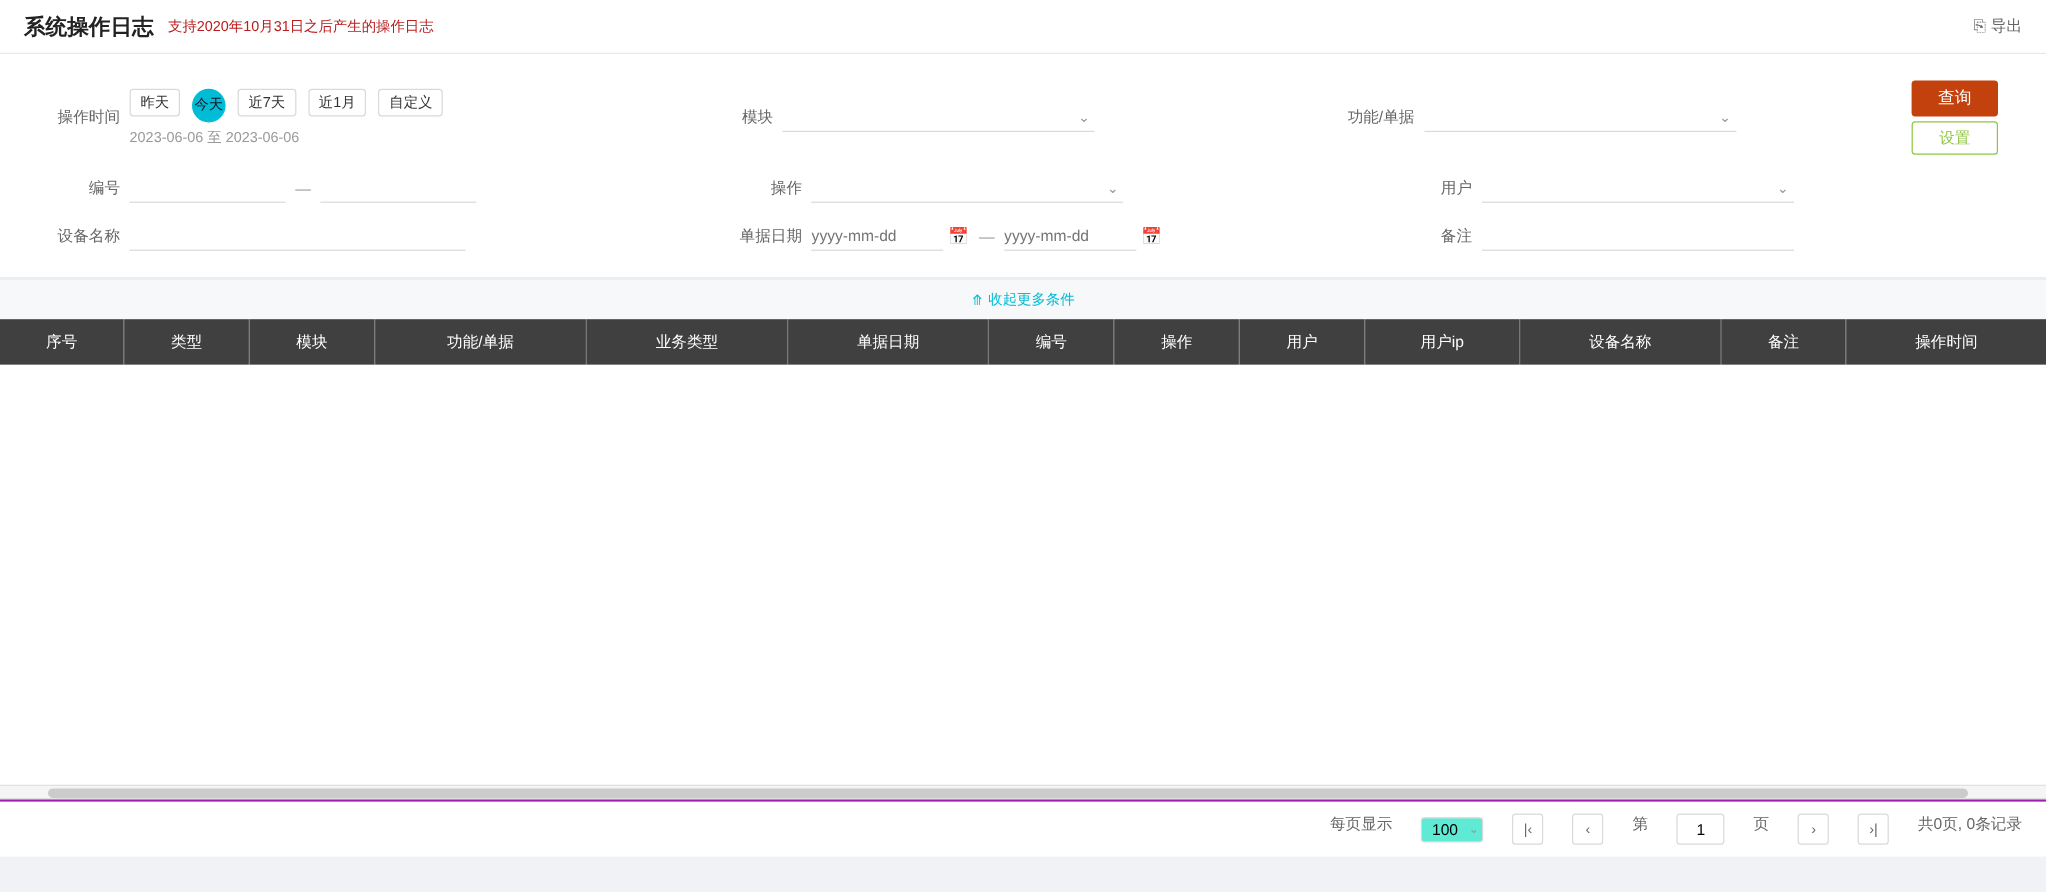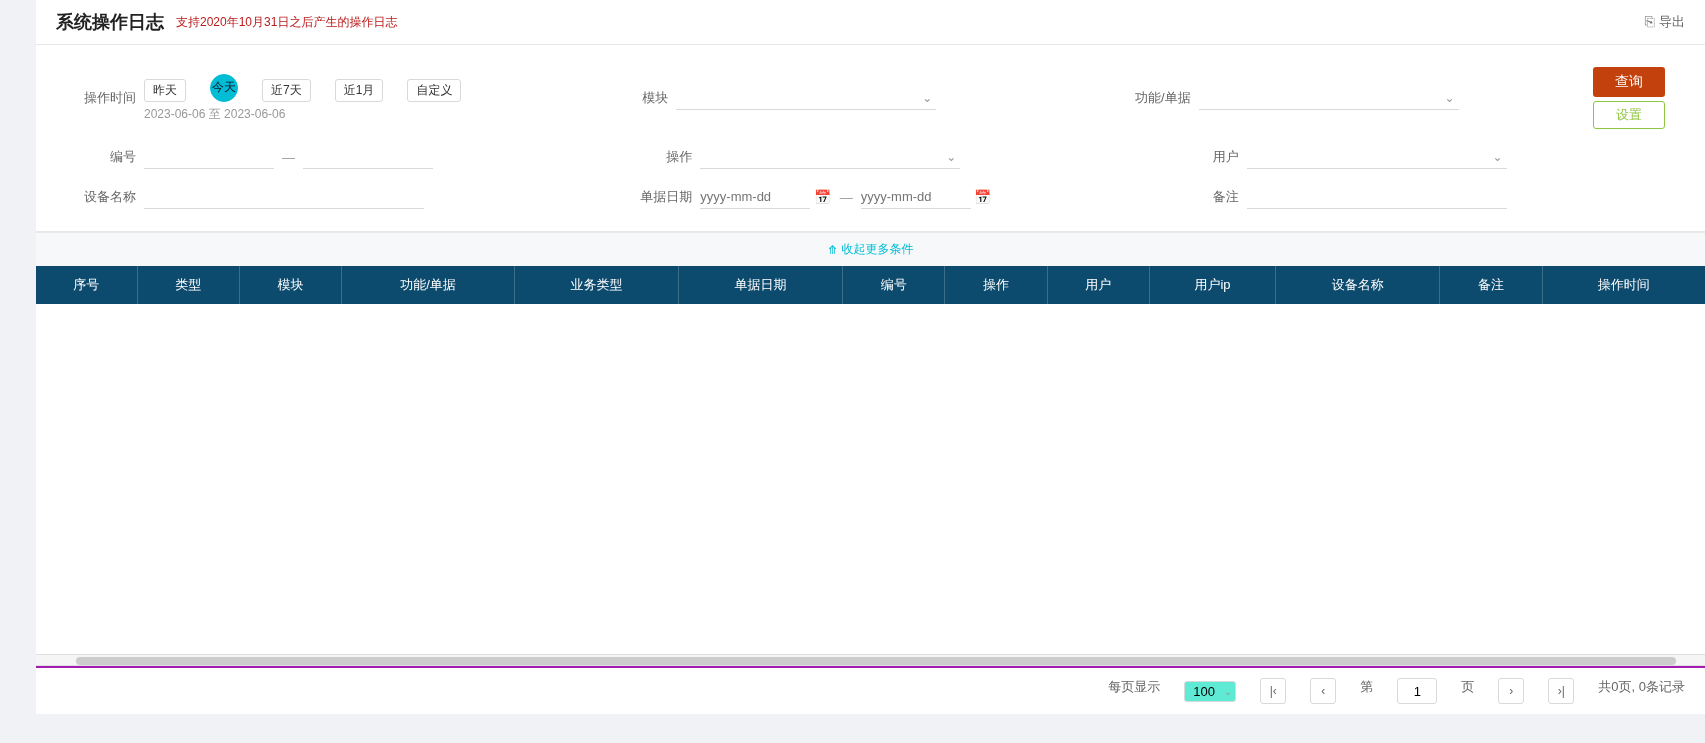--- a/index.html
+++ b/index.html
@@ -63,22 +63,22 @@
       font-size: 13px;
     }
 
     .time-filter-area {
       display: flex;
       flex-direction: column;
     }
 
     .time-buttons {
       display: flex;
-      align-items: flex-end;
-      gap: 24px;
+      align-items: flex-start;
+      gap: 10px;
     }
 
     .time-btn {
       padding: 2px 8px;
       border: 1px solid #d9d9d9;
       border-radius: 3px;
       cursor: pointer;
       background: #fff;
       font-size: 12px;
       color: #333;
@@ -211,21 +211,21 @@
       background: #fff;
       margin: 0;
     }
 
     .data-table {
       width: 100%;
       border-collapse: collapse;
     }
 
     .data-table thead tr {
-      background: #0c4a6e;
+      background: #404040;
       color: #fff;
     }
 
     .data-table thead th {
       padding: 10px 8px;
       font-size: 13px;
       font-weight: normal;
       text-align: center;
       border-right: 1px solid rgba(255,255,255,0.2);
       white-space: nowrap;
@@ -321,21 +321,20 @@
       height: 8px;
       width: 1600px;
       position: absolute;
       left: 40px;
       top: 2px;
     }
 
     .main-container {
       display: flex;
       flex-direction: column;
-      margin-left: 36px;
     }
 
     .row1, .row2, .row3 {
       display: flex;
       align-items: center;
       width: 100%;
       padding: 6px 20px;
     }
 
     .row-section {

